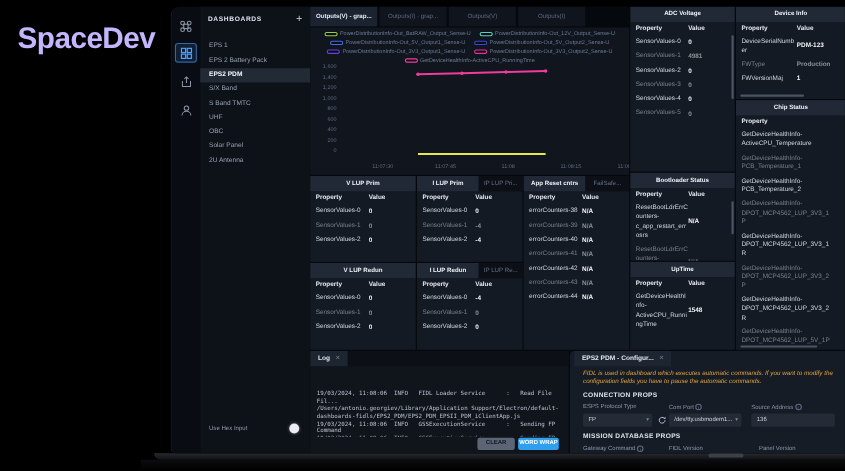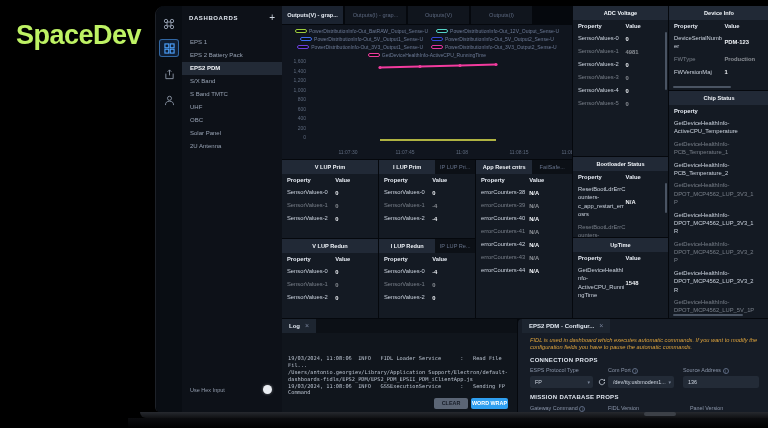--- a/index.html
+++ b/index.html
@@ -1,20 +1,20 @@
 <!DOCTYPE html>
 <html><head>
 <meta charset="utf-8">
 <style>
   html,body{margin:0;padding:0;background:#000;width:768px;height:428px;overflow:hidden;
     font-family:"Liberation Sans",sans-serif;-webkit-font-smoothing:antialiased;}
   *{box-sizing:border-box;}
 
   
-  .logo{position:absolute;left:16px;top:20px;font-size:27px;font-weight:bold;color:#bef264;letter-spacing:-.5px;}
+  .logo{position:absolute;left:16px;top:20px;font-size:27px;font-weight:bold;color:#c4b5fd;letter-spacing:-.5px;}
   .base1{position:absolute;left:140px;right:0;top:412px;height:6px;background:linear-gradient(#26292f,#101114);border-bottom-left-radius:8px;}
   .base2{position:absolute;left:128px;right:0;top:418px;height:10px;background:linear-gradient(#0b0c0f,#000);}
   .hinge{position:absolute;left:644px;top:412px;width:32px;height:4px;background:#3c4047;border-radius:2px;}
 
   .app{position:absolute;left:155px;top:6px;width:613px;height:406px;background:#05080d;
     border-top-left-radius:9px;border-bottom-left-radius:5px;overflow:hidden;border-left:1px solid #1d2128;}
 
   
   .rail{position:absolute;left:0;top:0;width:26px;height:406px;background:#090d13;}
   .rico{position:absolute;left:4px;width:18px;height:16px;color:#8b95a5;display:flex;align-items:center;justify-content:center;}

